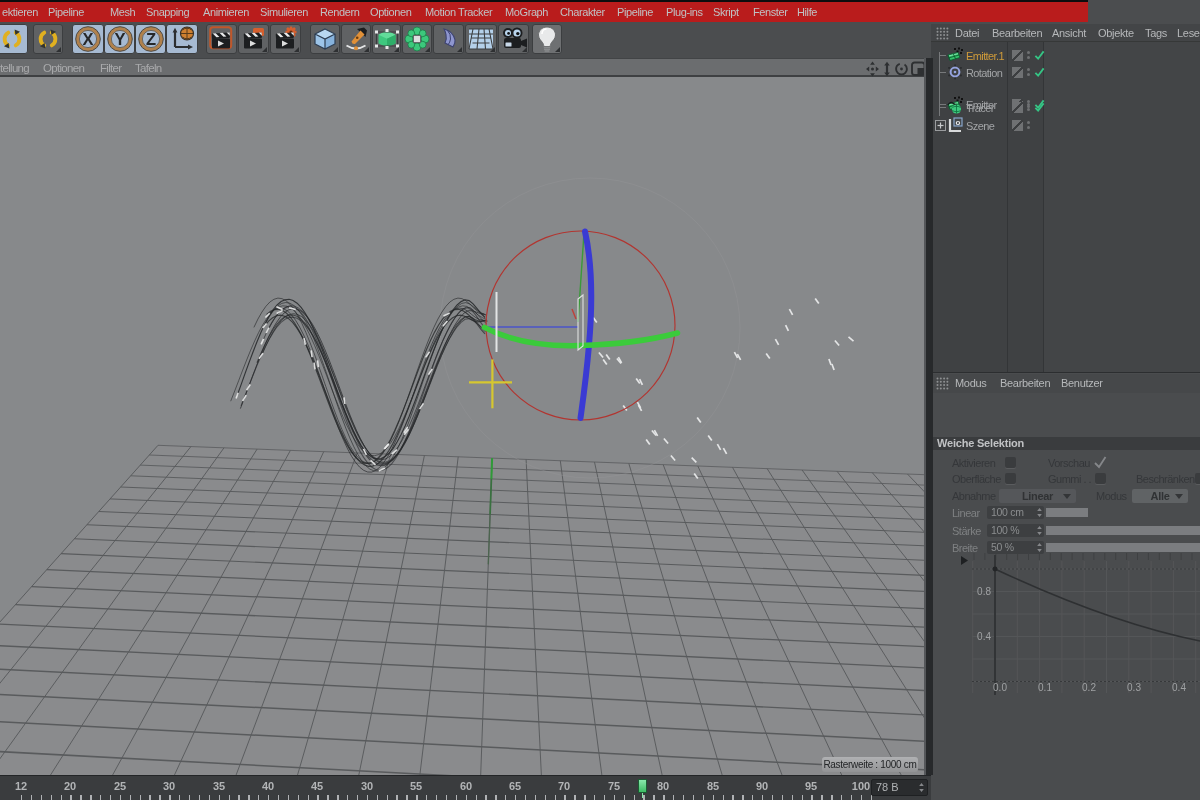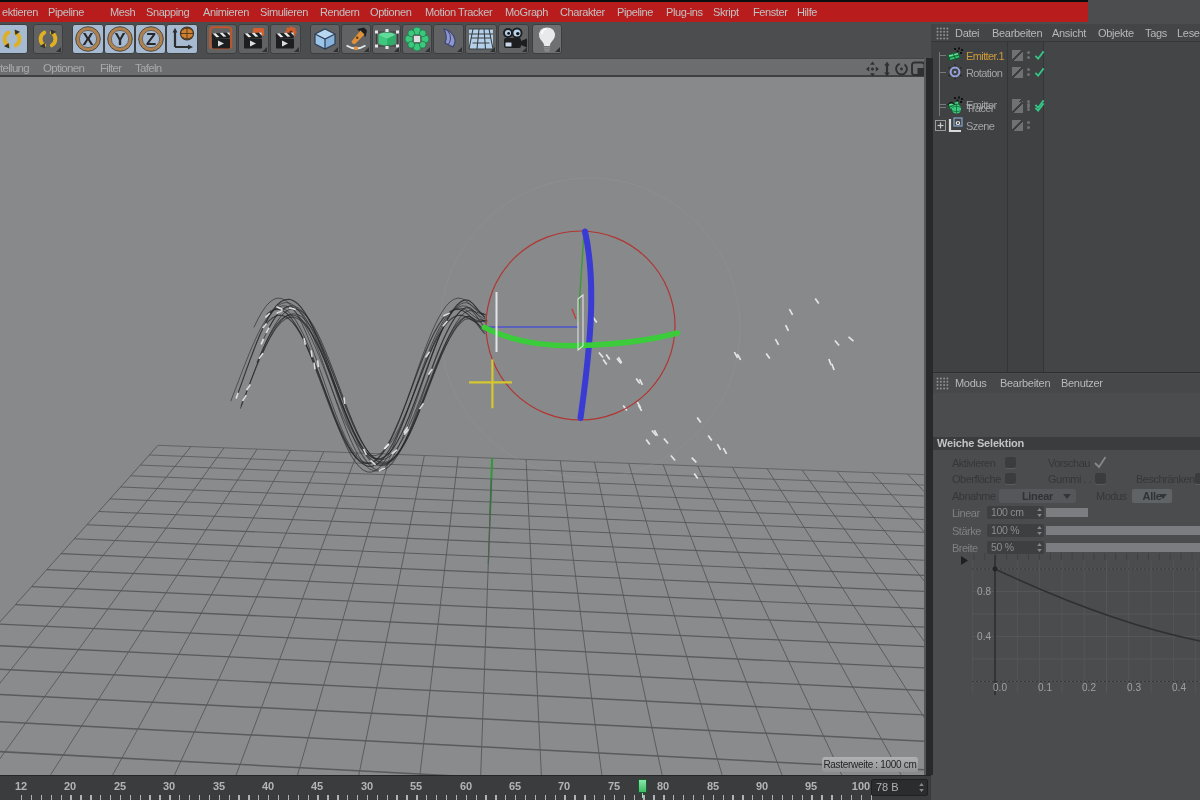--- a/index.html
+++ b/index.html
@@ -705,21 +705,21 @@
     </svg>
  <div class="arow dis" style="left:21px;top:100px">Oberfläche</div>
     <div class="cb" style="left:74px;top:100px"></div>
  <div class="arow dis" style="left:117px;top:100px">Gummi . .</div>
     <div class="cb" style="left:164px;top:100px"></div>
  <div class="arow dis" style="left:205px;top:100px">Beschränken</div>
     <div class="cb" style="left:264px;top:100px"></div>
  <div class="arow dis" style="left:21px;top:117px">Abnahme</div>
  <div class="dd" style="left:68px;top:116px;width:77px">Linear</div>
  <div class="arow dis" style="left:165px;top:117px">Modus</div>
- <div class="dd" style="left:201px;top:116px;width:40px;background:#606365">Alle</div>
+ <div class="dd" style="left:201px;top:116px;width:56px;background:#606365">Alle</div>
  <div class="arow ena" style="left:21px;top:134px">Linear</div>
  <div class="vf" style="top:133px">100 cm <svg width="5" height="9" viewBox="0 0 5 9">
         <path d="M2.5 0 L4.8 3 H0.2 Z M2.5 9 L4.8 6 H0.2 Z" fill="#85878a"></path>
       </svg></div>
     <div class="sl" style="top:135px;width:42px"></div>
  <div class="arow ena" style="left:21px;top:152px">Stärke</div>
  <div class="vf" style="top:151px">100 % <svg width="5" height="9" viewBox="0 0 5 9">
         <path d="M2.5 0 L4.8 3 H0.2 Z M2.5 9 L4.8 6 H0.2 Z" fill="#85878a"></path>
       </svg></div>
     <div class="sl" style="top:153px;width:154px"></div>

